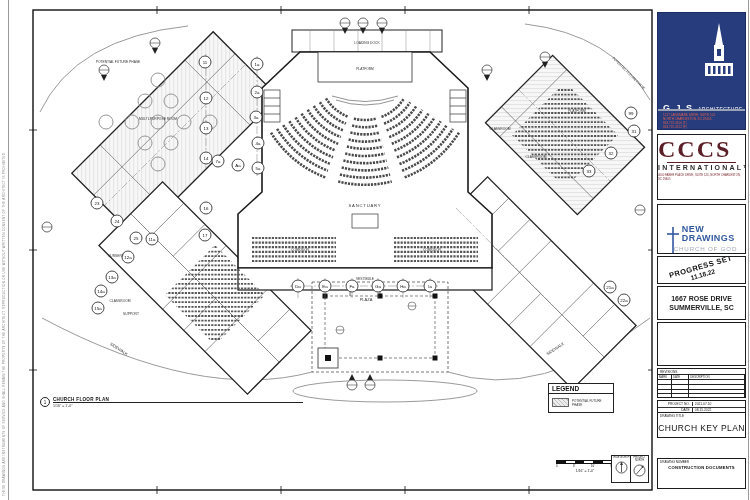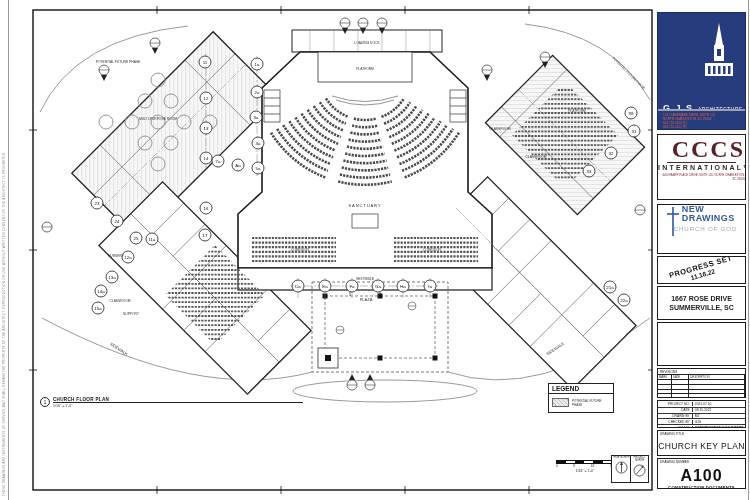--- a/index.html
+++ b/index.html
@@ -13,27 +13,27 @@
 
   
   .tb{position:absolute;left:657px;width:89px;box-sizing:border-box;border:1px solid #1c1c1c;background:#fff;overflow:hidden;}
   #tb-gjs{background:#263C7C;border-color:#1a2c60;}
   .gjs-icon{position:absolute;right:8px;top:8px;}
   .gjs-name{position:absolute;left:5px;top:84px;color:#fff;white-space:nowrap;}
   .gjs-big{font-size:9px;font-weight:bold;letter-spacing:1.5px;}
   .gjs-small{font-size:4.8px;letter-spacing:.6px;}
   .gjs-div{position:absolute;left:0;right:0;top:96px;height:2px;background:#9aa2b4;}
   .gjs-addr{position:absolute;left:5px;top:101px;font-size:3.1px;line-height:1.25;color:#e0604f;}
-  #tb-cccs{text-align:right;padding-top:3px;}
+  #tb-cccs{text-align:left;padding-top:3px;}
   .cccs-name{font-family:"Liberation Serif",serif;font-weight:bold;font-size:24px;line-height:.95;letter-spacing:2px;color:#5A1F27;}
   .cccs-rule{width:80%;height:1px;background:#5A1F27;margin:1px auto;}
   .cccs-intl{font-size:7px;font-weight:bold;letter-spacing:2.2px;color:#2b2b2b;}
   .cccs-tm{font-size:4px;vertical-align:top;}
   .cccs-addr{font-size:2.8px;color:#7a2730;margin-top:2px;}
-  #tb-nc{padding-top:0;}
+  #tb-nc{padding-top:20px;}
   .nc-row{display:flex;align-items:flex-start;justify-content:center;gap:2px;}
   .nc-text{text-align:left;}
   .nc-l1,.nc-l2{font-size:9px;font-weight:bold;color:#31589F;letter-spacing:.4px;line-height:1.05;}
   .nc-l3{font-size:6.2px;color:#A4AAB1;letter-spacing:.8px;margin-left:-8px;margin-top:1px;}
   #tb-progress{display:flex;align-items:center;justify-content:center;}
   .progress-inner{transform:rotate(-16deg);text-align:center;color:#111;}
   .progress-l1{font-size:7.5px;font-weight:600;letter-spacing:.5px;}
   .progress-l2{font-size:6.5px;font-weight:600;}
   #tb-addr{display:flex;flex-direction:column;align-items:center;justify-content:center;}
   .addr-line{font-size:7px;font-weight:600;color:#222;line-height:1.3;}
@@ -612,24 +612,23 @@
           <span class="lab">CHECKED BY</span>
           <span class="val">GJS</span>
         </div>
         <div class="info-row">
           <span class="lab">PHASE</span>
           <span class="val">CONSTRUCTION DOCUMENTS</span>
         </div>
       </div>
   </div>
 
-  <div class="tb" style="top:430px;height:26px;">
+  <div class="tb" style="top:412px;height:26px;">
     <div class="tb-label">DRAWING TITLE</div>
     <div class="tb-title-text">CHURCH KEY PLAN</div>
   </div>
 
   <div class="tb" style="top:458px;height:31px;">
     <div class="tb-label">DRAWING NUMBER</div>
-    <div class="tb-number">A100</div>
     <div class="tb-number-sub">CONSTRUCTION DOCUMENTS</div>
   </div>
 
 </div>
 
 </body></html>

